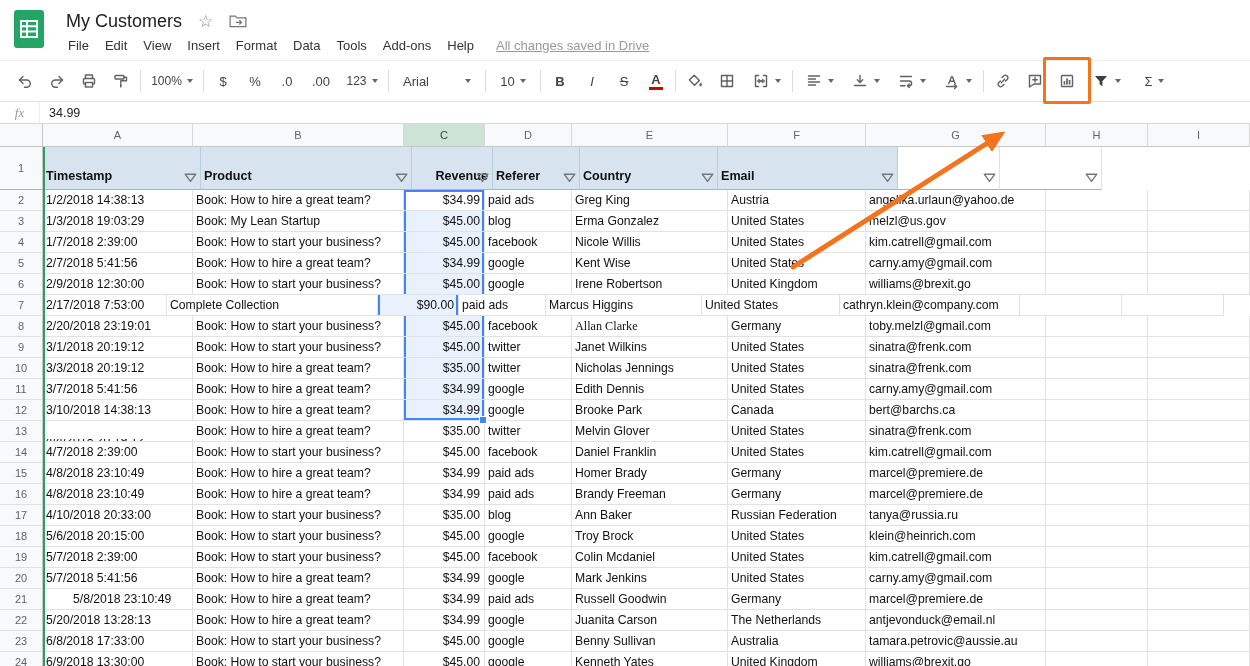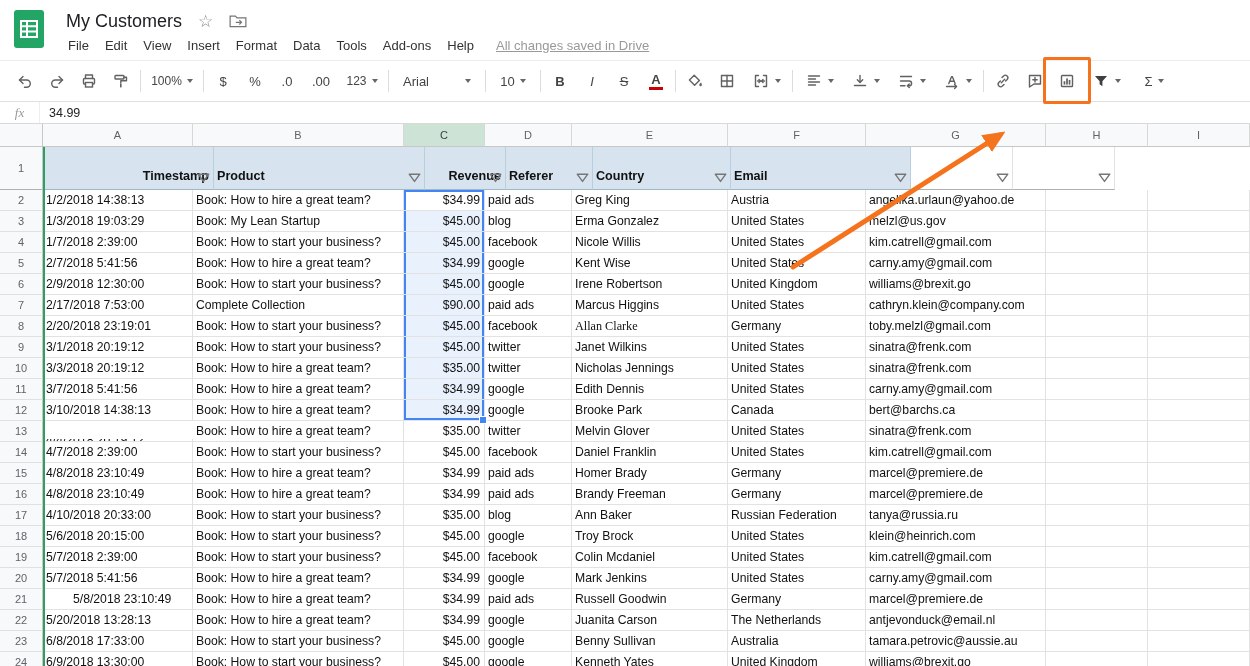--- a/index.html
+++ b/index.html
@@ -326,21 +326,21 @@
         <div class="colhead" style="width: 87px;">D</div>
         <div class="colhead" style="width: 156px;">E</div>
         <div class="colhead" style="width: 138px;">F</div>
         <div class="colhead" style="width: 180px;">G</div>
         <div class="colhead" style="width: 102px;">H</div>
         <div class="colhead" style="width: 102px;">I</div>
       </div>
     <div id="grid-rows">
         <div class="grid-row h-row">
           <div class="gutter">1</div>
-          <div class="cell hcell colored" style="width: 171px; justify-content: flex-end;">
+          <div class="cell hcell colored" style="width: 158px;">
             <span class="hlabel">Timestamp</span>
             <span class="flt">
               <svg viewBox="0 0 13 10">
                 <path d="M1.2 1.2h10.6L6.5 8.4z" fill="none" stroke="#767676" stroke-width="1.4" stroke-linejoin="round"></path>
               </svg>
             </span>
           </div>
           <div class="cell hcell colored" style="width: 211px;">
             <span class="hlabel">Product</span>
             <span class="flt">
@@ -453,21 +453,21 @@
           <div class="cell right sel" style="width: 81px;">$45.00</div>
           <div class="cell" style="width: 87px;">google</div>
           <div class="cell" style="width: 156px;">Irene Robertson</div>
           <div class="cell" style="width: 138px;">United Kingdom</div>
           <div class="cell" style="width: 180px;">williams@brexit.go</div>
           <div class="cell" style="width: 102px;"></div>
           <div class="cell" style="width: 102px;"></div>
         </div>
         <div class="grid-row d-row">
           <div class="gutter">7</div>
-          <div class="cell" style="width: 150px;">2/17/2018 7:53:00</div>
+          <div class="cell" style="width: 124px;">2/17/2018 7:53:00</div>
           <div class="cell" style="width: 211px;">Complete Collection</div>
           <div class="cell right sel" style="width: 81px;">$90.00</div>
           <div class="cell" style="width: 87px;">paid ads</div>
           <div class="cell" style="width: 156px;">Marcus Higgins</div>
           <div class="cell" style="width: 138px;">United States</div>
           <div class="cell" style="width: 180px;">cathryn.klein@company.com</div>
           <div class="cell" style="width: 102px;"></div>
           <div class="cell" style="width: 102px;"></div>
         </div>
         <div class="grid-row d-row">

